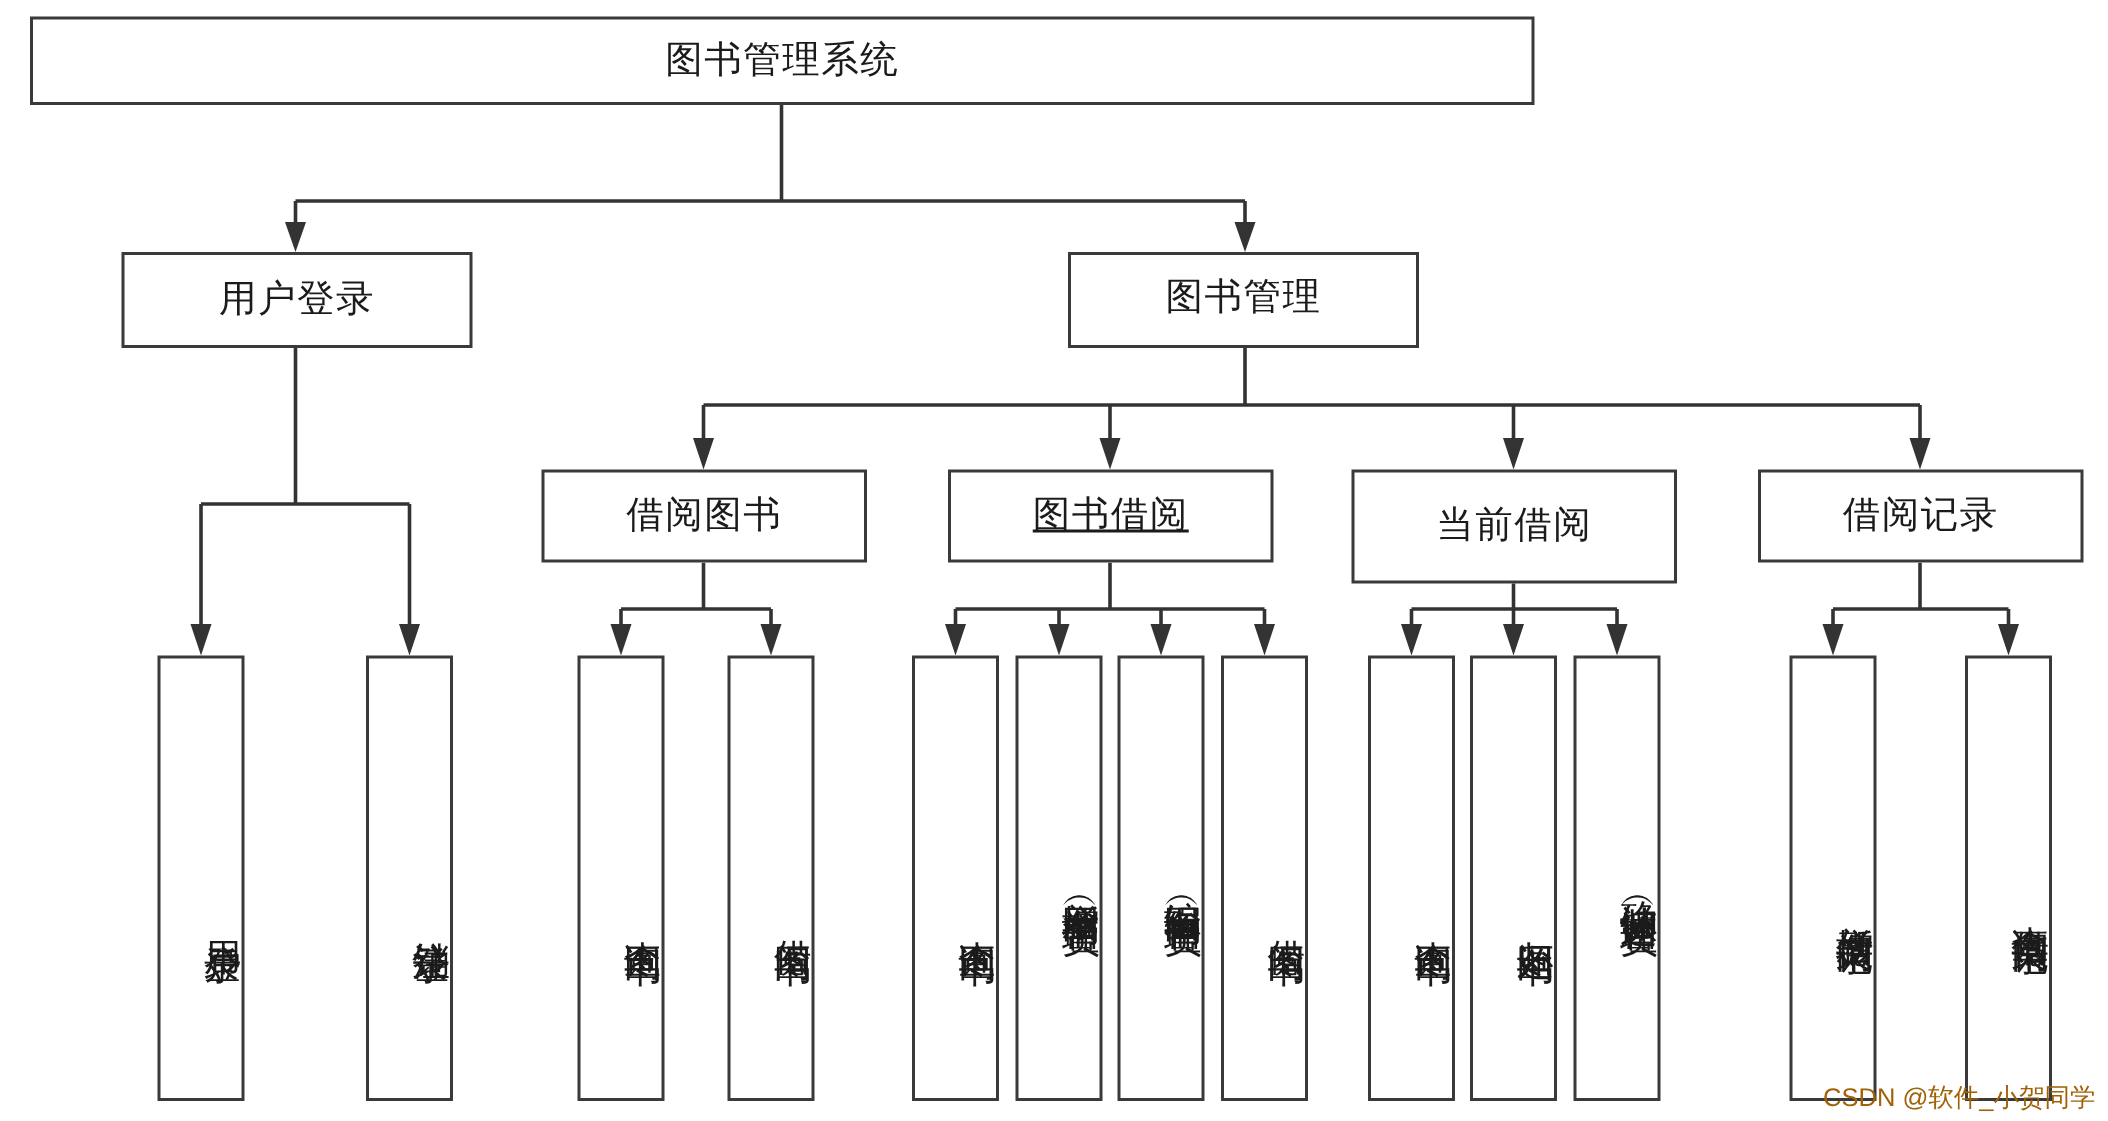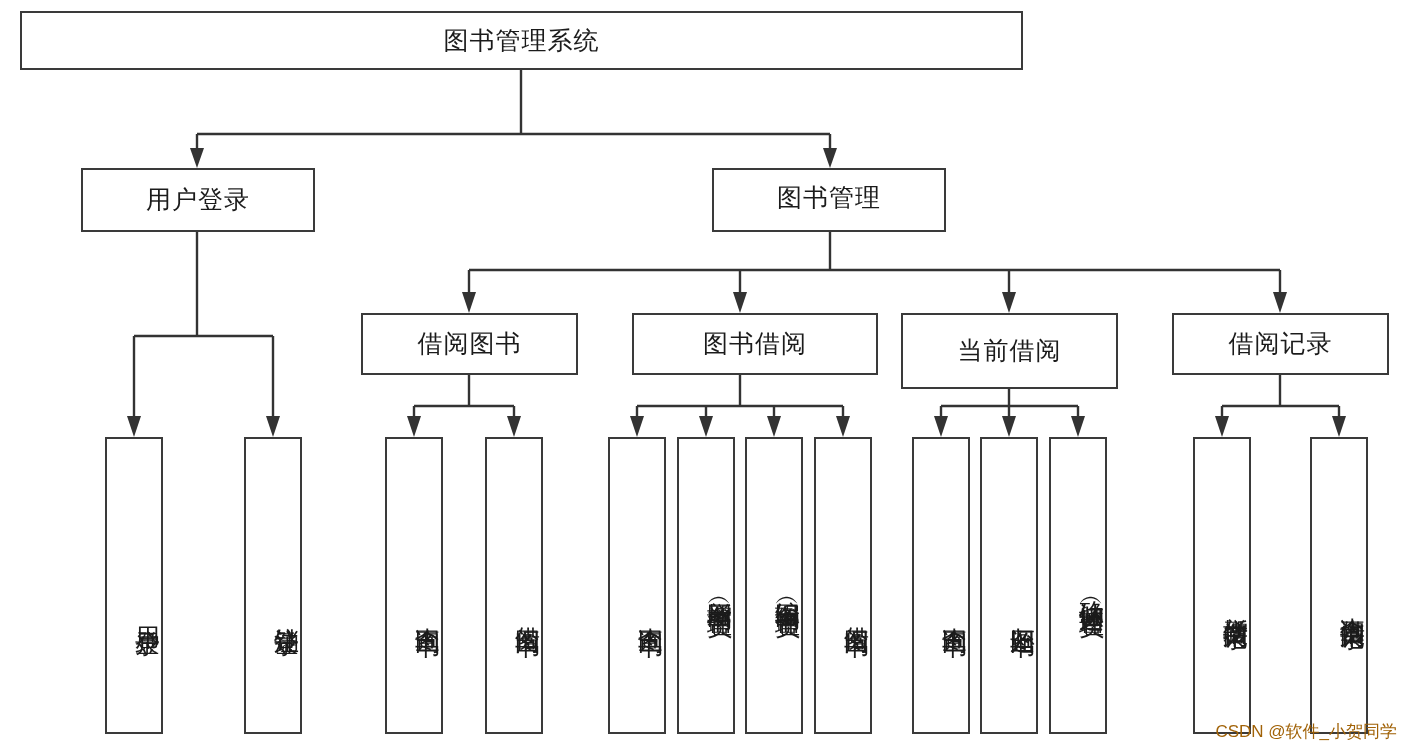--- a/index.html
+++ b/index.html
@@ -161,21 +161,21 @@
   </div>
 
   <div class="node horiz" style="left:712px; top:168px; width:234px; height:64px;font-family:Liberation Mono, monospace;">
     <span>图书管理</span>
   </div>
 
   <div class="node horiz" style="left:361px; top:313px; width:217px; height:62px;">
     <span>借阅图书</span>
   </div>
 
-  <div class="node horiz" style="left:632px; top:313px; width:246px; height:62px;">
+  <div class="node horiz" style="left:632px; top:313px; width:217px; height:62px;text-decoration:underline;">
     <span>图书借阅</span>
   </div>
 
   <div class="node horiz" style="left:901px; top:313px; width:217px; height:76px;">
     <span>当前借阅</span>
   </div>
 
   <div class="node horiz" style="left:1172px; top:313px; width:217px; height:62px;">
     <span>借阅记录</span>
   </div>

